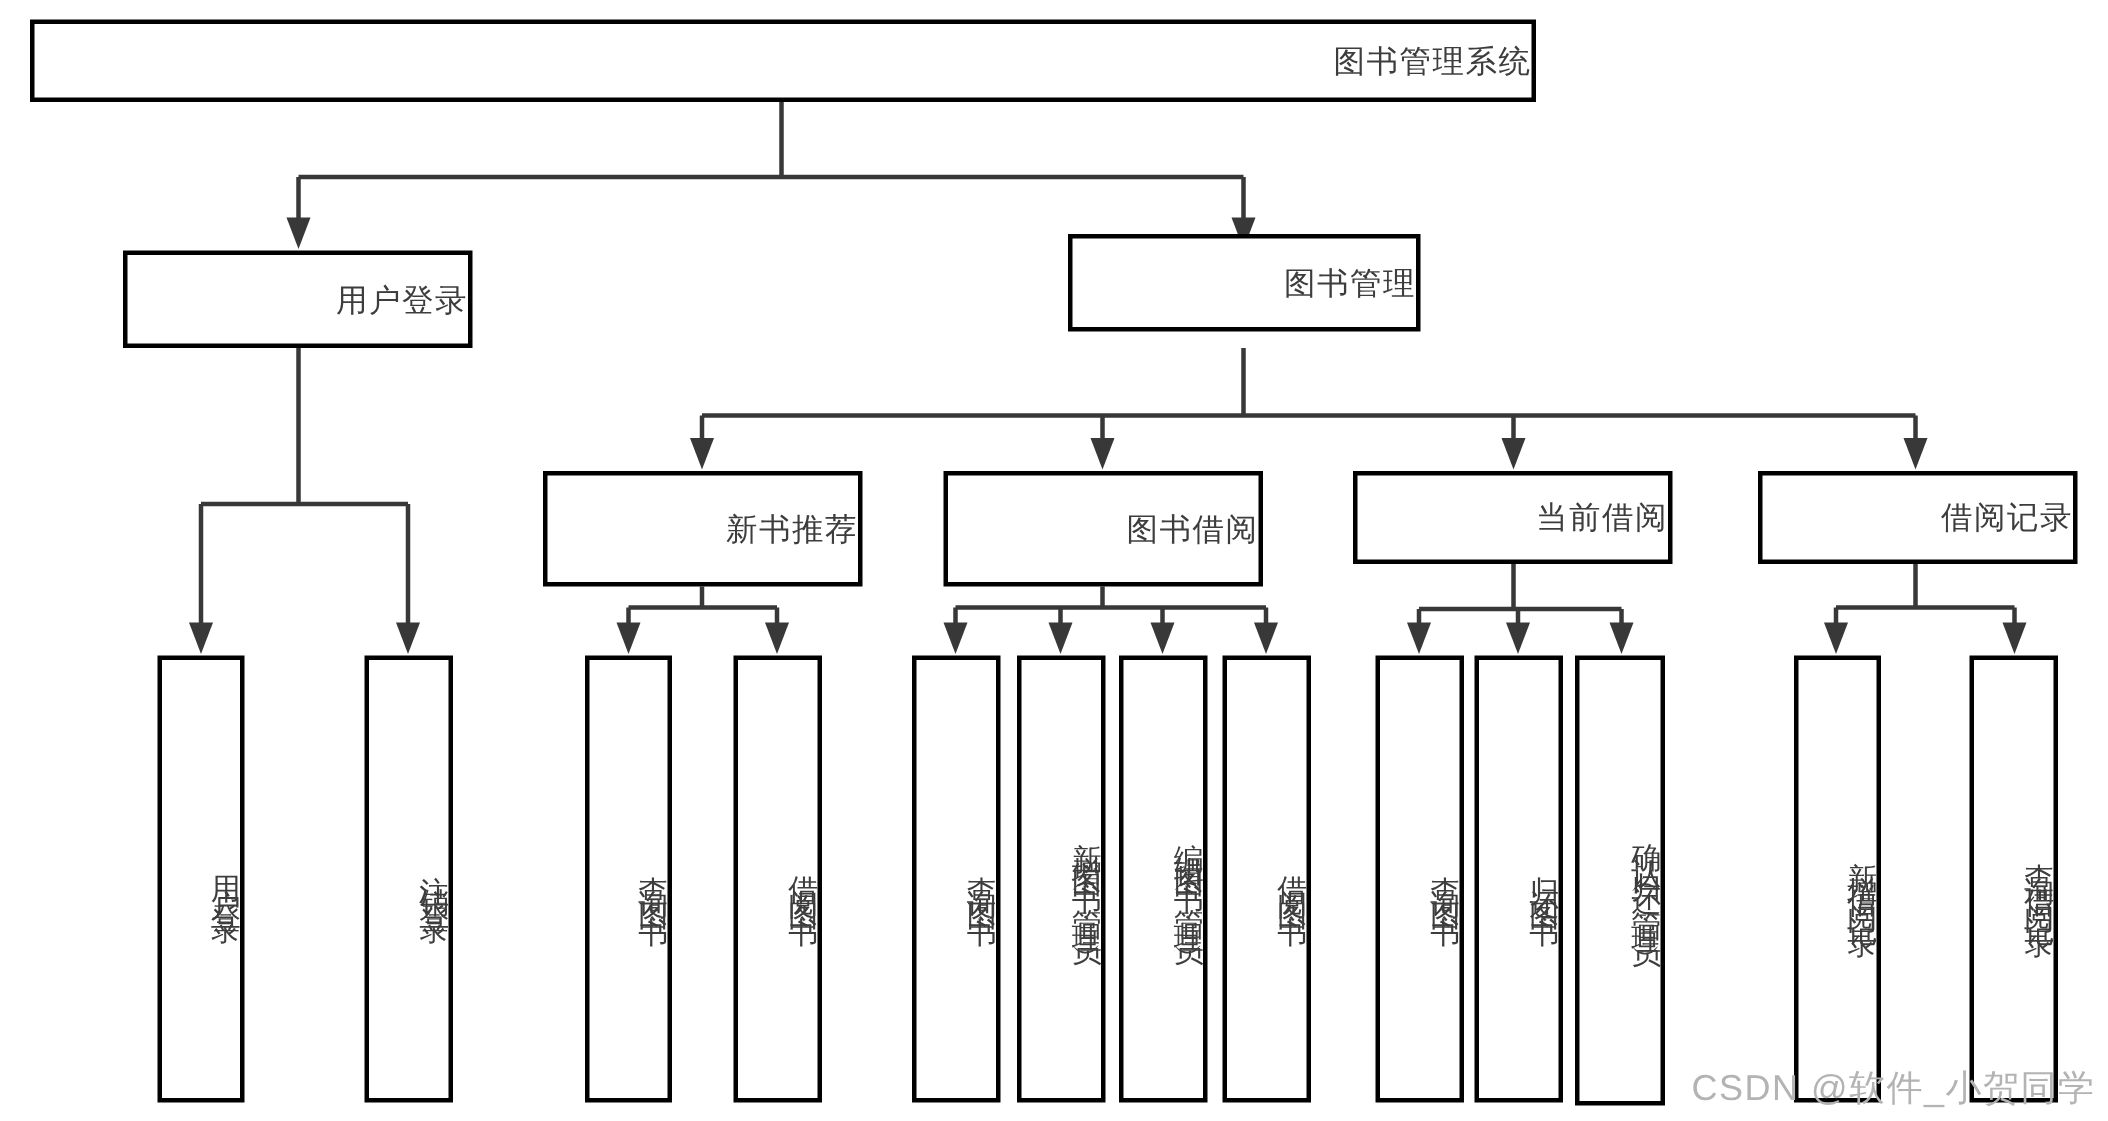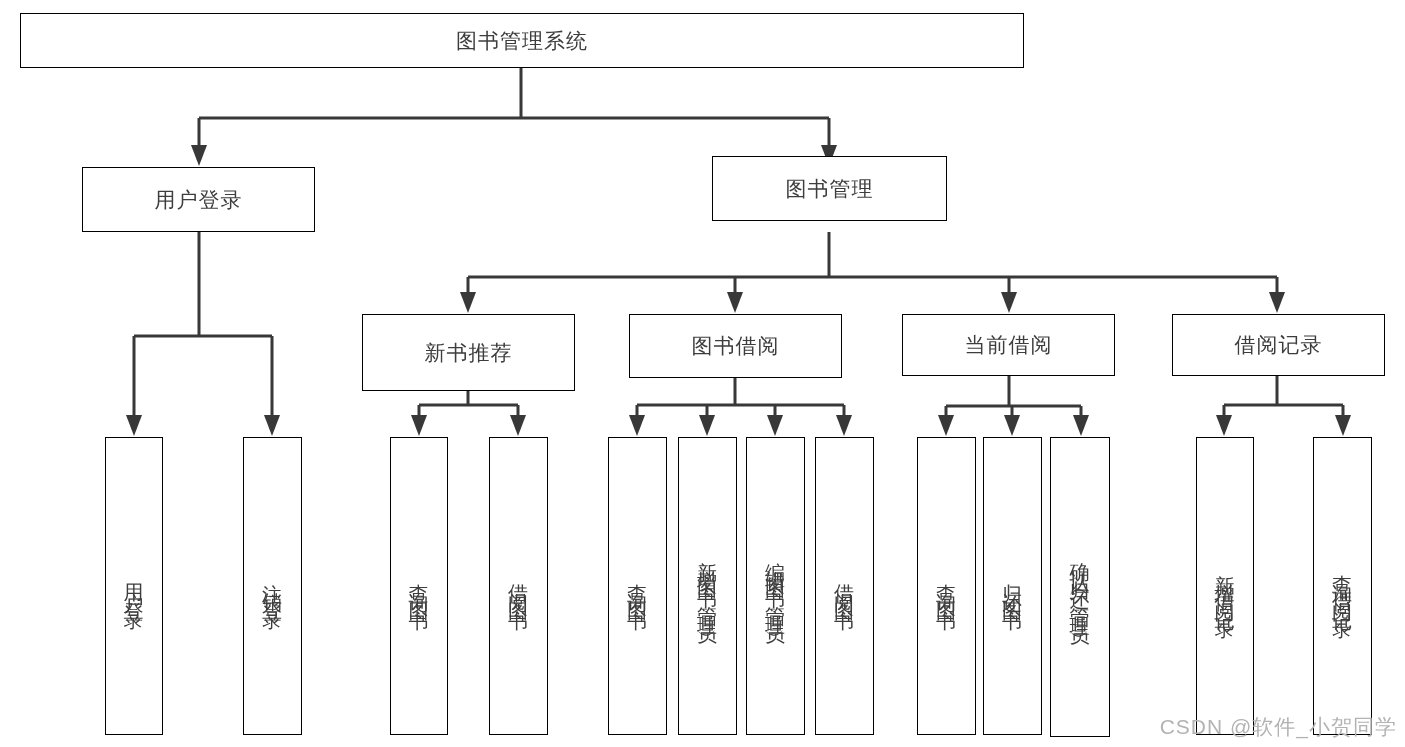--- a/index.html
+++ b/index.html
@@ -19,44 +19,44 @@
     position: absolute;
     left: 0;
     top: 0;
     width: 1405px;
     height: 747px;
     pointer-events: none;
   }
   .node {
     position: absolute;
     box-sizing: border-box;
-    border: 1px solid #000000;
+    border: 3px solid #000000;
     background: #ffffff;
     display: flex;
     align-items: center;
-    justify-content: center;
+    justify-content: flex-end;
     color: #3d3d3d;
   }
   .node.h span {
     font-size: 21px;
     letter-spacing: 1px;
     white-space: nowrap;
   }
   .node.leaf span {
     writing-mode: vertical-rl;
     font-size: 20px;
     letter-spacing: 9px;
     line-height: 1;
     white-space: nowrap;
   }
   .watermark {
     position: absolute;
     right: 8px;
     bottom: 6px;
-    font-size: 21px;
+    font-size: 24px;
     color: #b3b3b3;
     letter-spacing: 1px;
     white-space: nowrap;
   }
 </style>
 </head>
 <body>
 
 <div class="canvas">
 
@@ -107,21 +107,21 @@
   <div class="node h" style="left:82px; top:167px; width:233px; height:65px;">
     <span>用户登录</span>
   </div>
   <div class="node h" style="left:712px; top:156px; width:235px; height:65px;">
     <span>图书管理</span>
   </div>
 
   <div class="node h" style="left:362px; top:314px; width:213px; height:77px;">
     <span>新书推荐</span>
   </div>
-  <div class="node h" style="left:629px; top:314px; width:213px; height:64px;">
+  <div class="node h" style="left:629px; top:314px; width:213px; height:77px;">
     <span>图书借阅</span>
   </div>
   <div class="node h" style="left:902px; top:314px; width:213px; height:62px;">
     <span>当前借阅</span>
   </div>
   <div class="node h" style="left:1172px; top:314px; width:213px; height:62px;">
     <span>借阅记录</span>
   </div>
 
   <div class="node leaf" style="left:105px; top:437px; width:58px; height:298px;">

